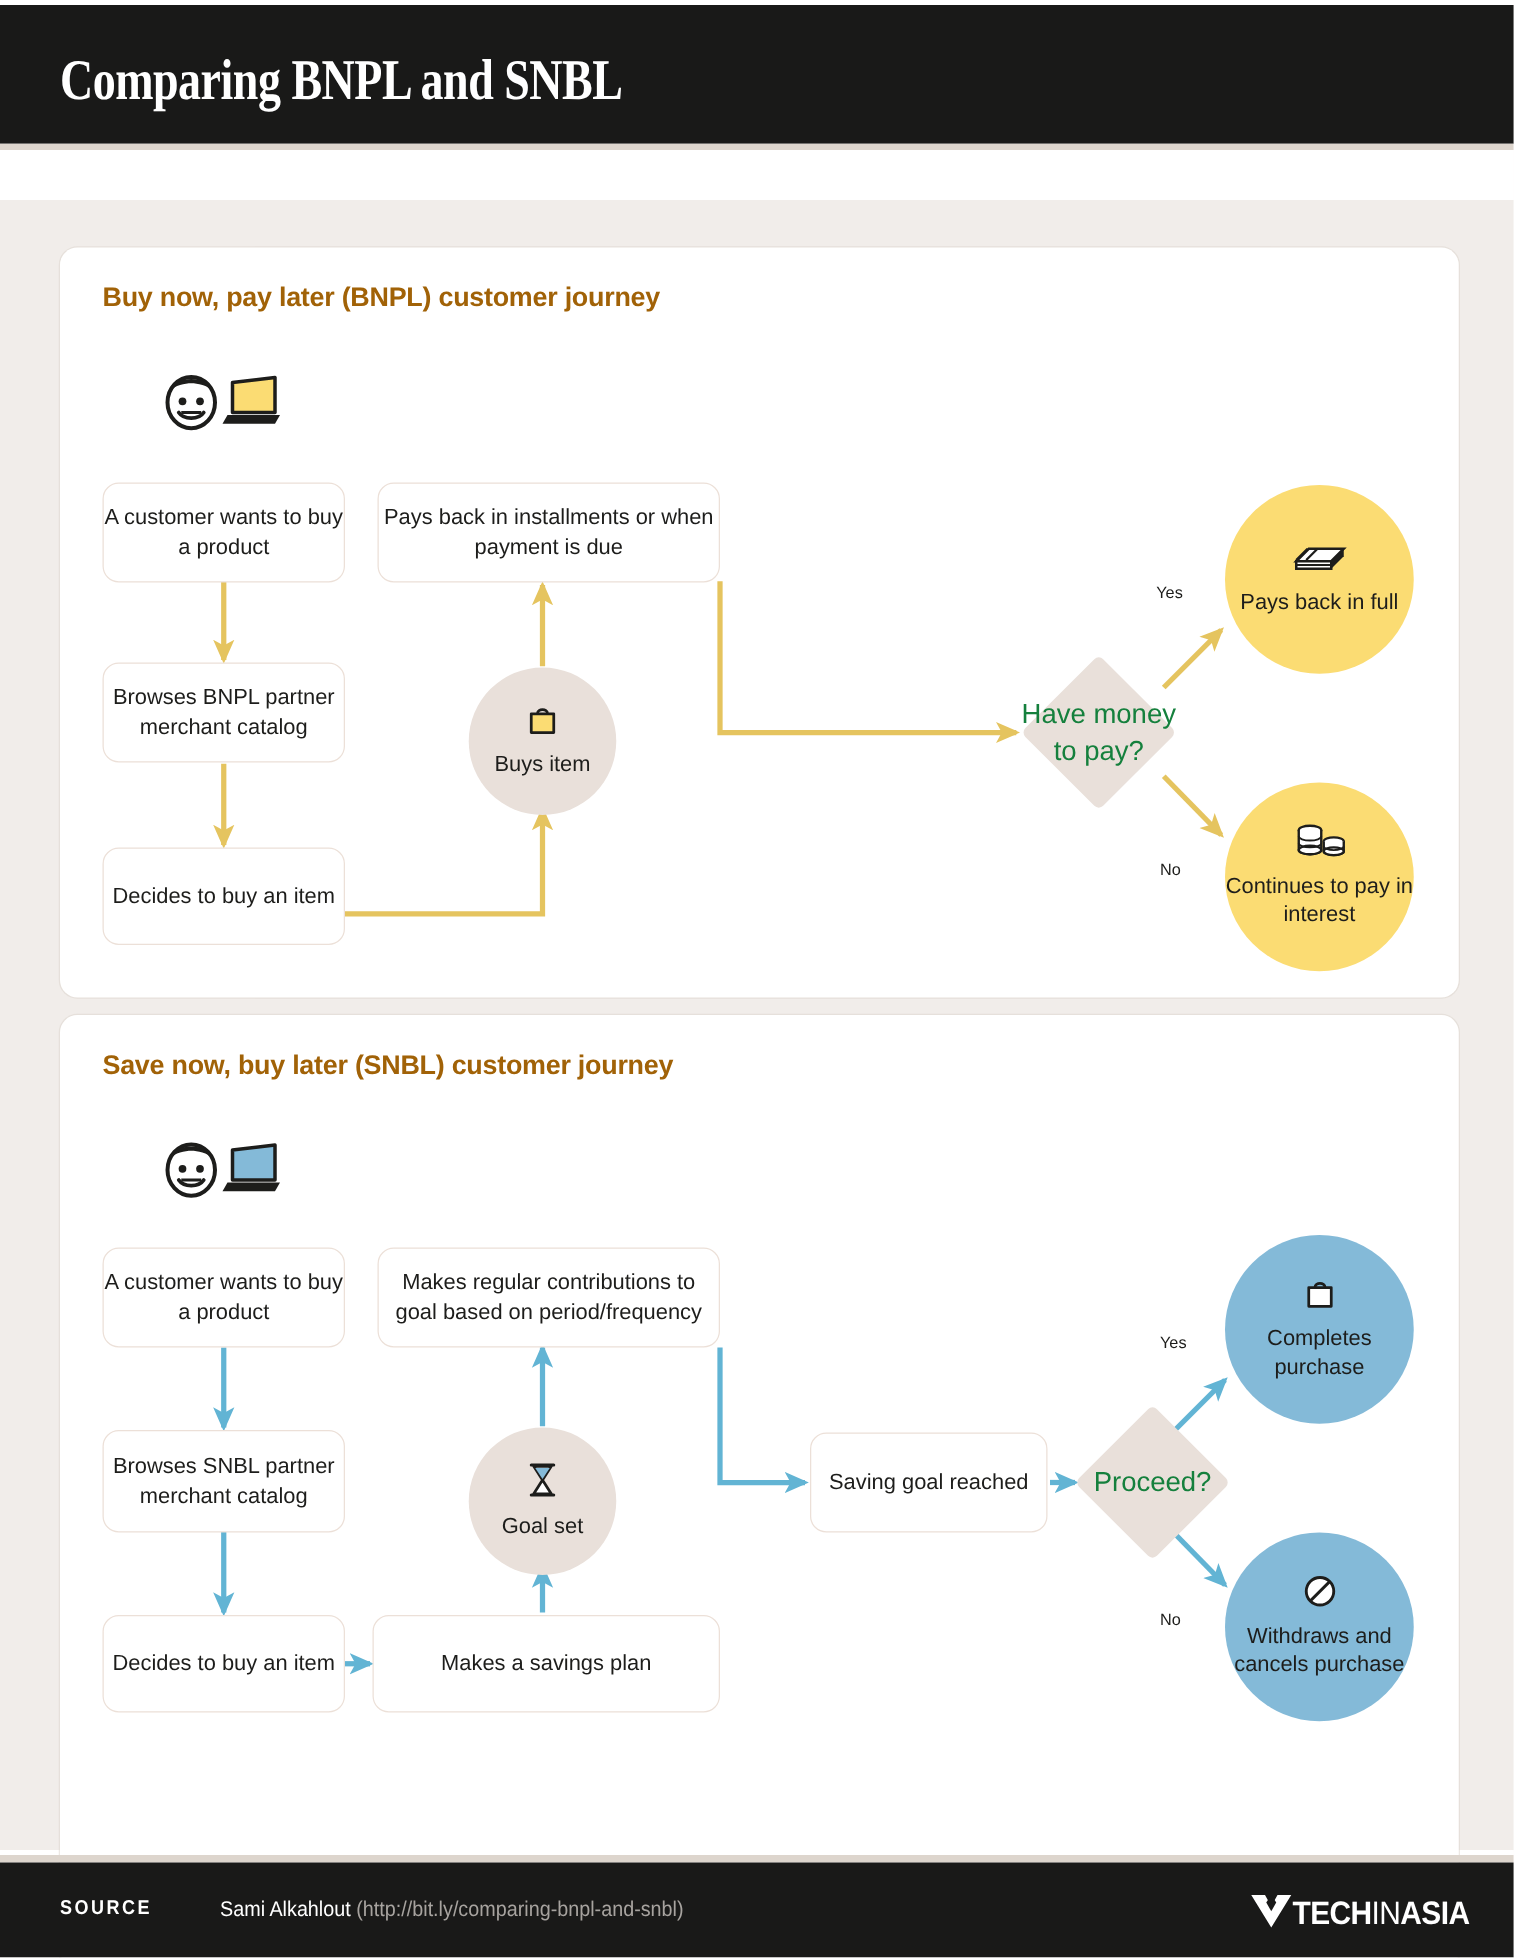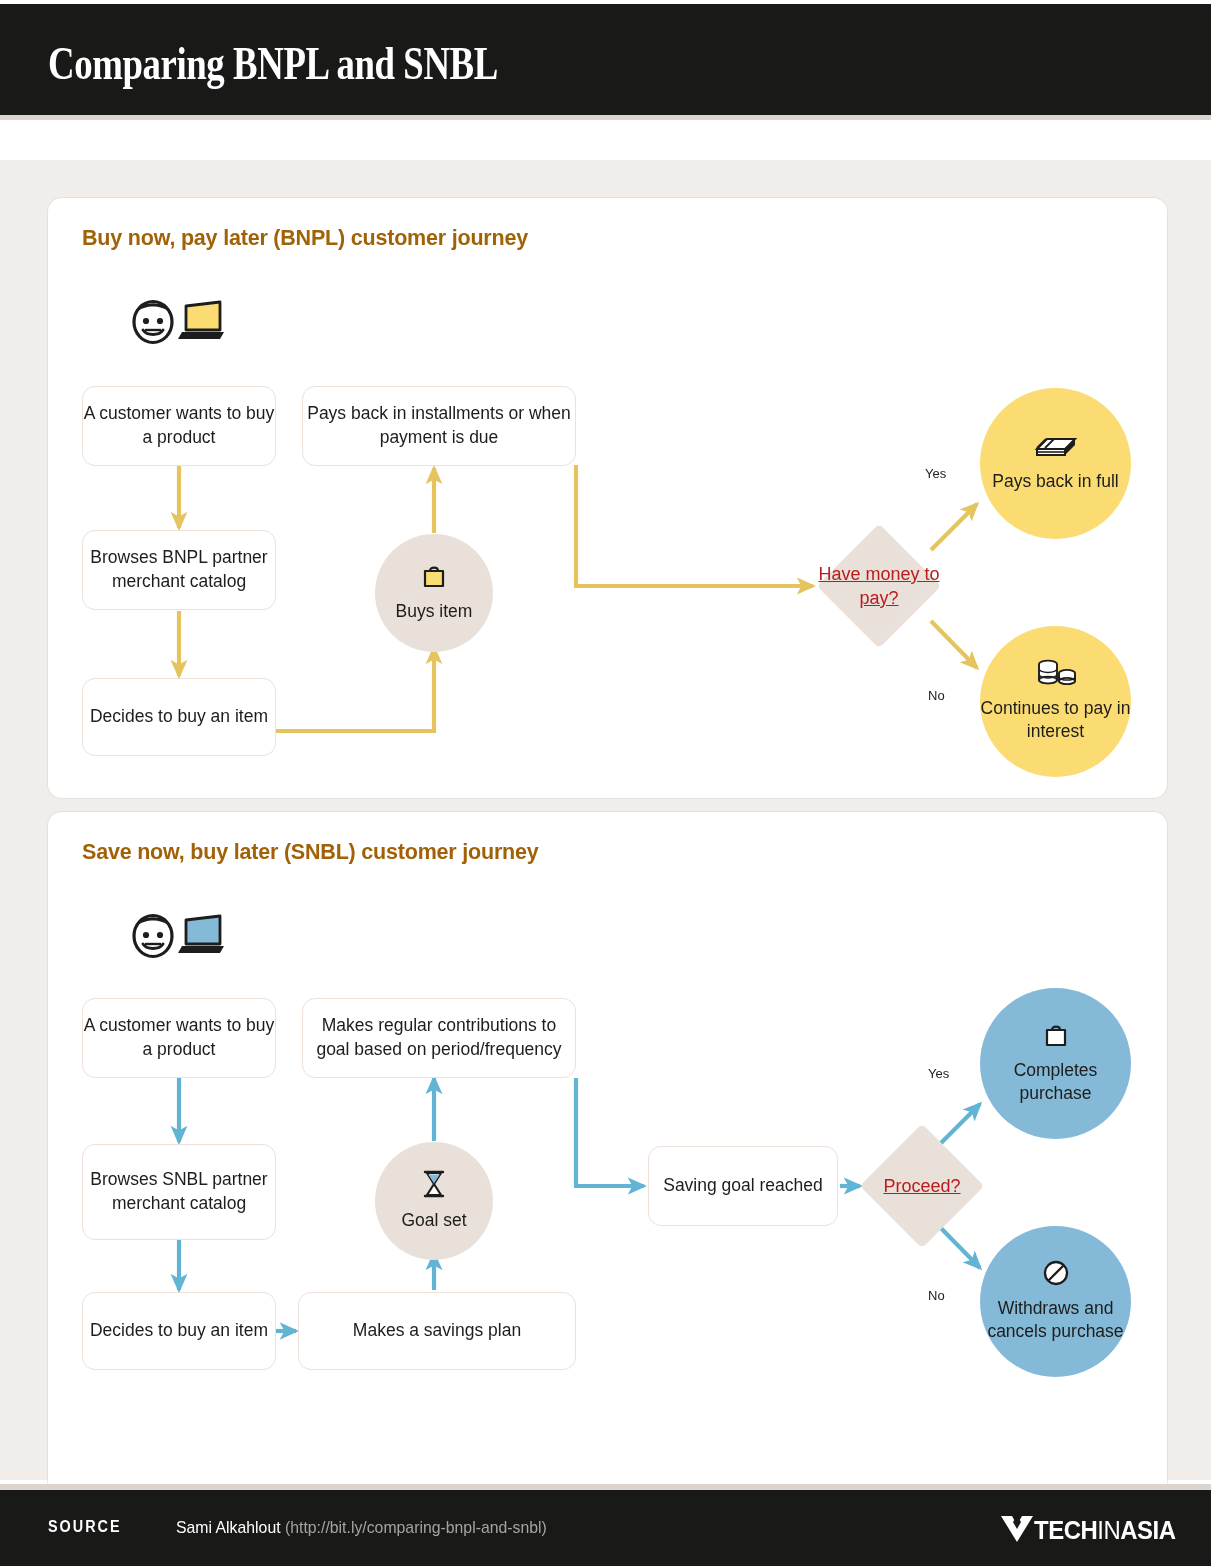--- a/index.html
+++ b/index.html
@@ -101,27 +101,26 @@
   .circle-blue    { background: #84bad8; }
   .diamond-shape {
     position: absolute;
     background: #e9e0da;
     transform: rotate(45deg);
     border-radius: 5px;
   }
   .diamond-label {
     position: absolute;
     text-align: center;
-    color: #b91c1c;
-    font-size: 18px;
+    color: #15803d;
+    font-size: 22px;
     line-height: 1.36;
     display: flex;
     align-items: center;
     justify-content: center;
-    text-decoration: underline;
   }
   .branch-label {
     position: absolute;
     font-size: 13px;
     color: #1d1d1b;
     white-space: nowrap;
   }
   .node-icon { display: block; margin-bottom: 3px; }
   .node-caption { display: block; }
 
@@ -354,21 +353,21 @@
           <path d="M56,12 L90,8 L90,36 L56,36 z" fill="#84bad8" stroke="#1d1d1b" stroke-width="2.8" stroke-linejoin="round"></path>
           <path d="M52,38 L94,38 L90,45 L48,45 z" fill="#1d1d1b"></path>
         </g>
       </svg>
     </div>
 
     <div class="node node-box" style="left:34px; top:186px; width:194px; height:80px;">
       <span class="node-caption">A customer wants to buy a product</span>
     </div>
 
-    <div class="node node-box" style="left:34px; top:332px; width:194px; height:96px;">
+    <div class="node node-box" style="left:34px; top:332px; width:194px; height:82px;">
       <span class="node-caption">Browses SNBL partner merchant catalog</span>
     </div>
 
     <div class="node node-box" style="left:34px; top:480px; width:194px; height:78px;">
       <span class="node-caption">Decides to buy an item</span>
     </div>
 
     <div class="node node-box" style="left:250px; top:480px; width:278px; height:78px;">
       <span class="node-caption">Makes a savings plan</span>
     </div>

